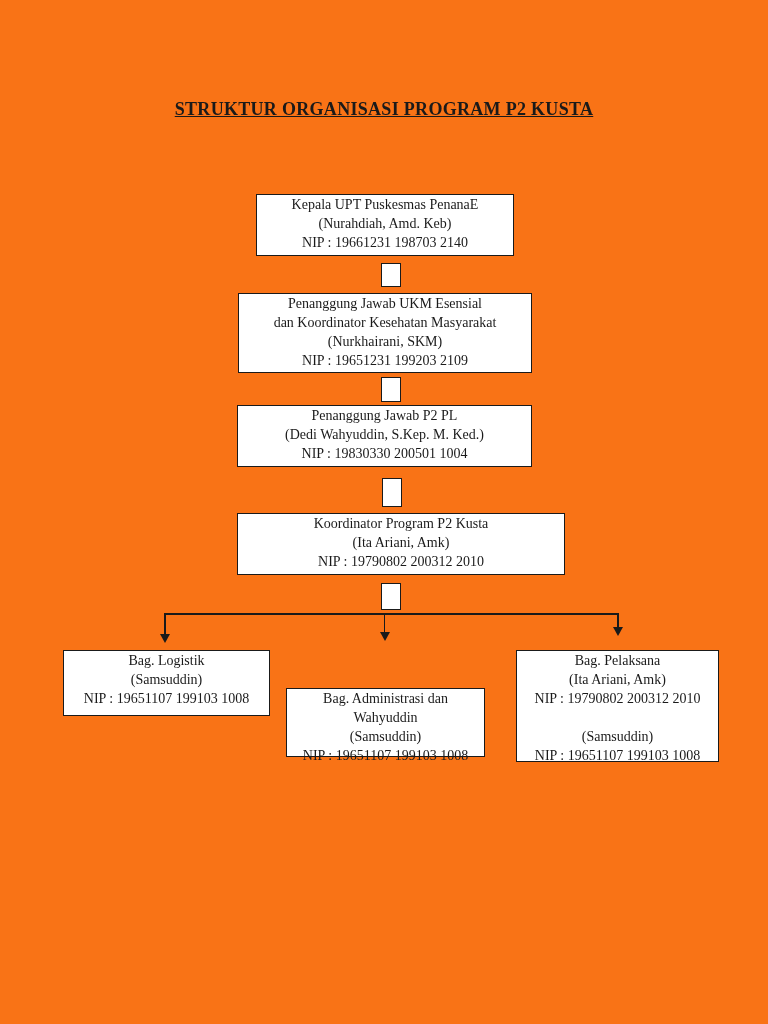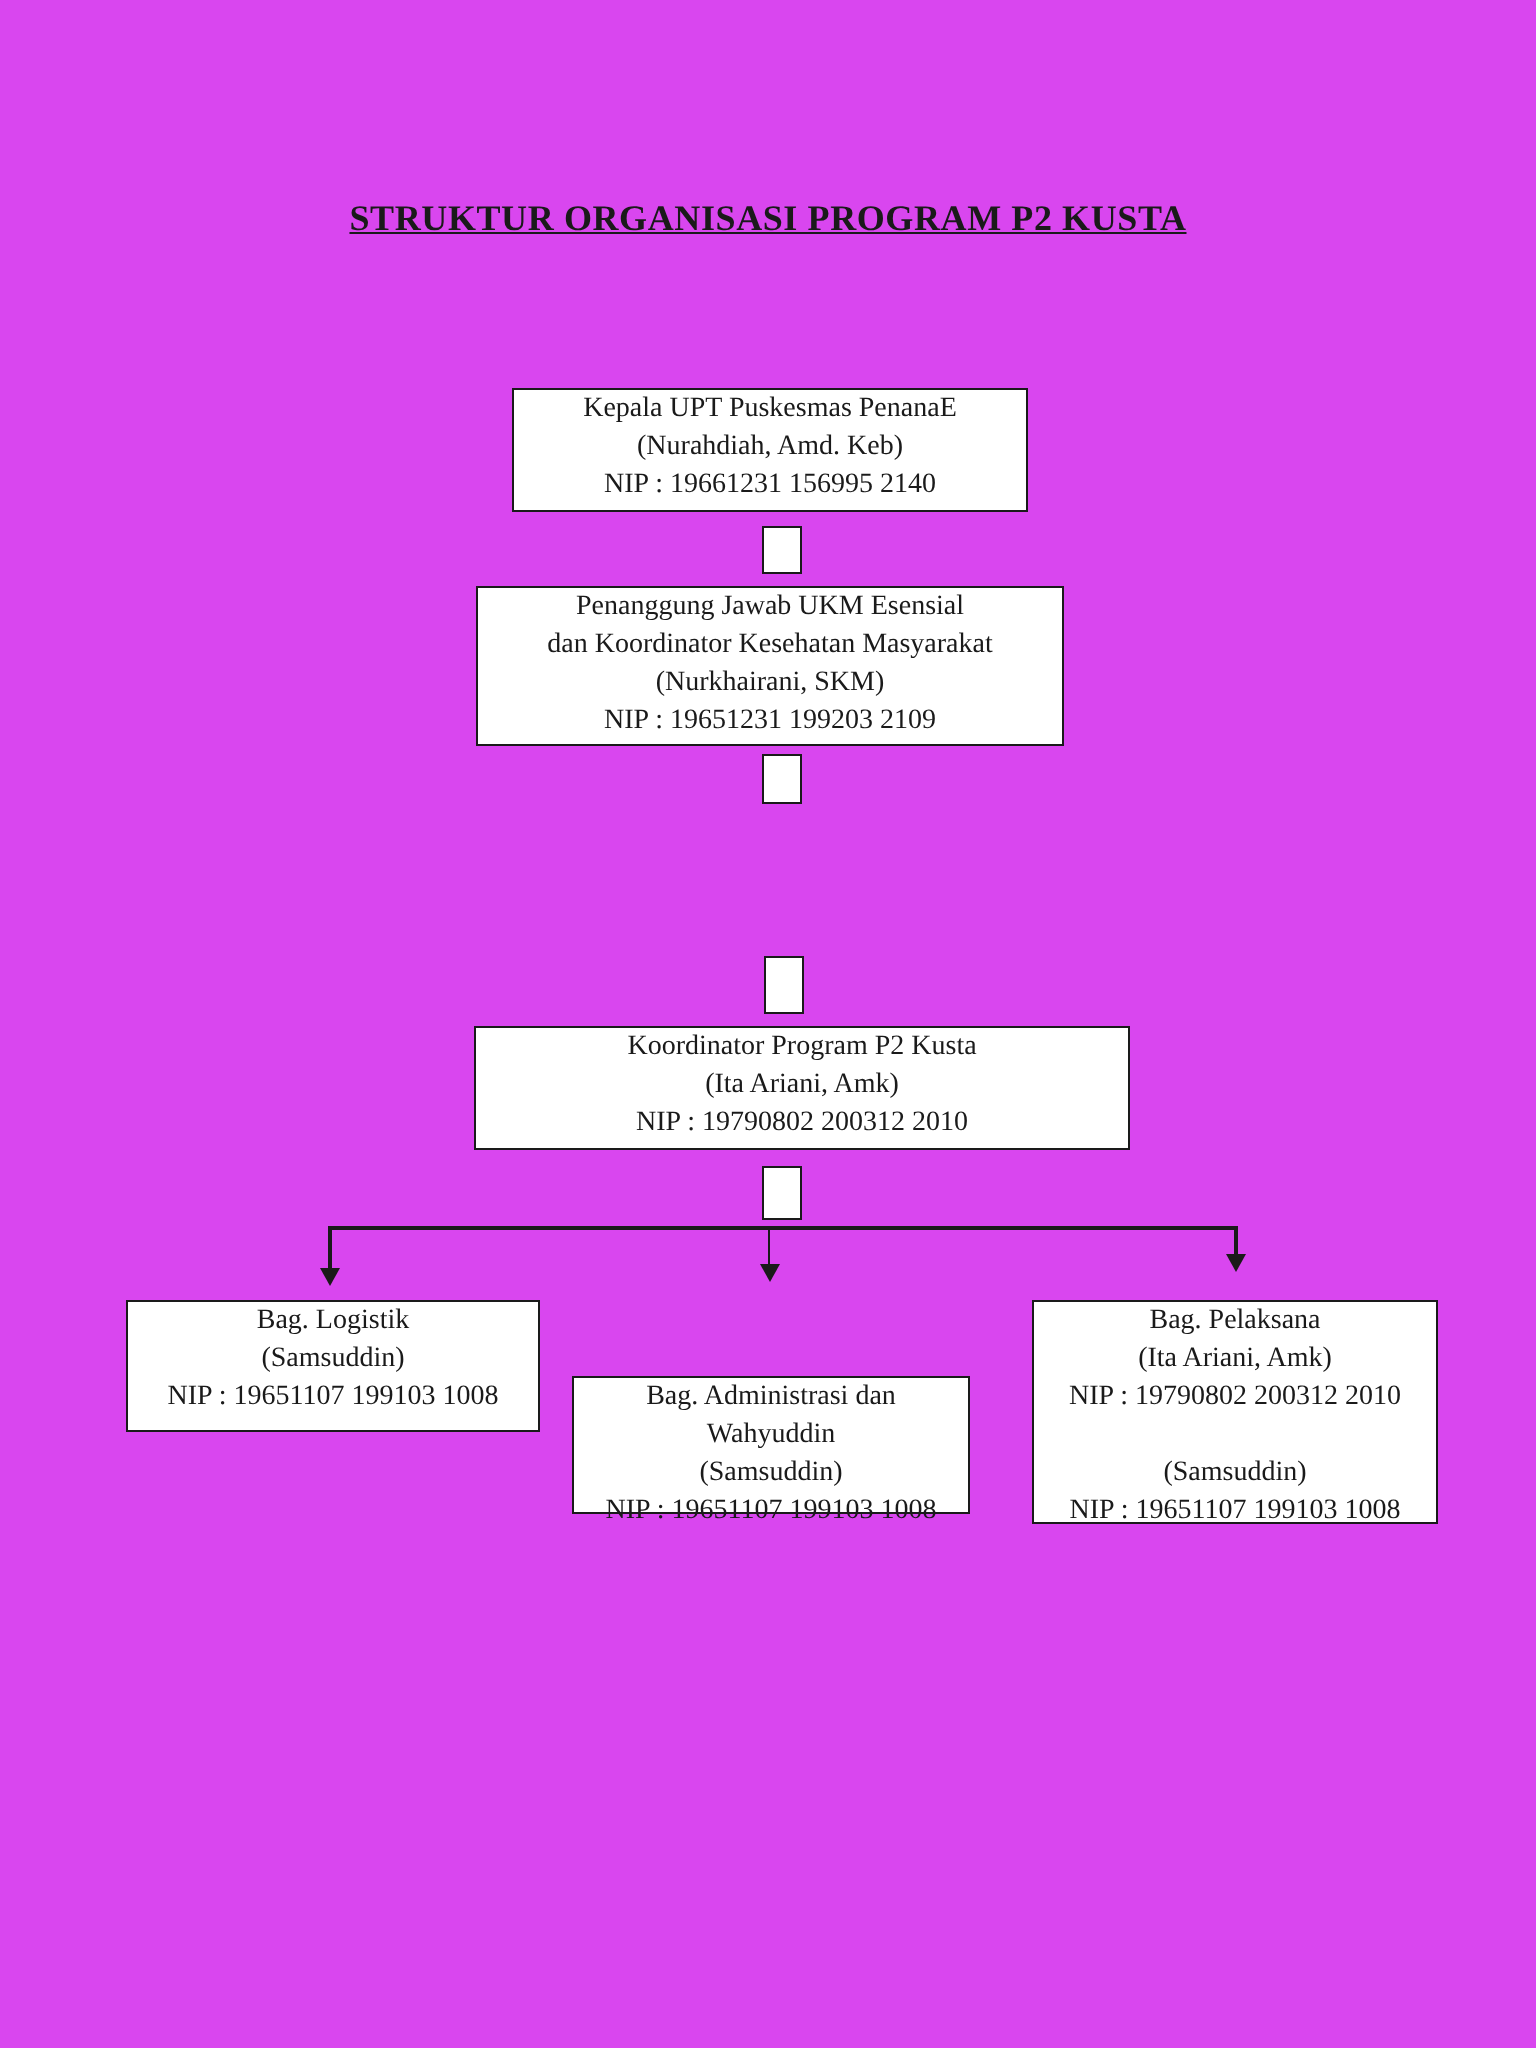--- a/index.html
+++ b/index.html
@@ -4,21 +4,21 @@
 <style>
   html, body {
     margin: 0;
     padding: 0;
     background: #ffffff;
   }
   .canvas {
     position: relative;
     width: 768px;
     height: 1024px;
-    background: #d946ef;
+    background: #f97316;
     font-family: "Liberation Serif", serif;
     color: #1a1a1a;
     overflow: hidden;
   }
   .title {
     position: absolute;
     left: 0;
     top: 99px;
     width: 100%;
     margin: 0;
@@ -104,34 +104,39 @@
 </head>
 <body>
 
 <div class="canvas">
 
   <h1 class="title">STRUKTUR ORGANISASI PROGRAM P2 KUSTA</h1>
 
   <div class="node n-kepala">
     <div class="line">Kepala UPT Puskesmas PenanaE</div>
     <div class="line">(Nurahdiah, Amd. Keb)</div>
-    <div class="line">NIP : 19661231 156995 2140</div>
+    <div class="line">NIP : 19661231 198703 2140</div>
   </div>
 
   <div class="connector sq1"></div>
 
   <div class="node n-ukm">
     <div class="line">Penanggung Jawab UKM Esensial</div>
     <div class="line">dan Koordinator Kesehatan Masyarakat</div>
     <div class="line">(Nurkhairani, SKM)</div>
     <div class="line">NIP : 19651231 199203 2109</div>
   </div>
 
   <div class="connector sq2"></div>
 
+  <div class="node n-p2pl">
+    <div class="line">Penanggung Jawab P2 PL</div>
+    <div class="line">(Dedi Wahyuddin, S.Kep. M. Ked.)</div>
+    <div class="line">NIP : 19830330 200501 1004</div>
+  </div>
 
   <div class="connector sq3"></div>
 
   <div class="node n-koordinator">
     <div class="line">Koordinator Program P2 Kusta</div>
     <div class="line">(Ita Ariani, Amk)</div>
     <div class="line">NIP : 19790802 200312 2010</div>
   </div>
 
   <div class="connector sq4"></div>

